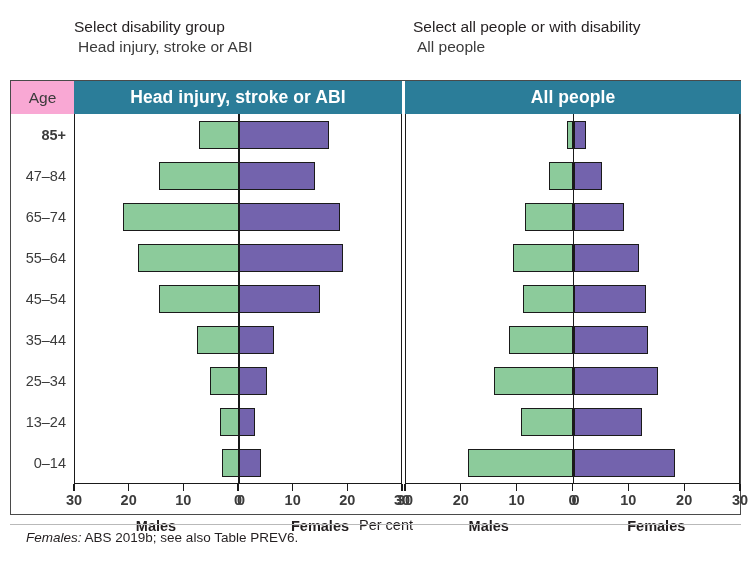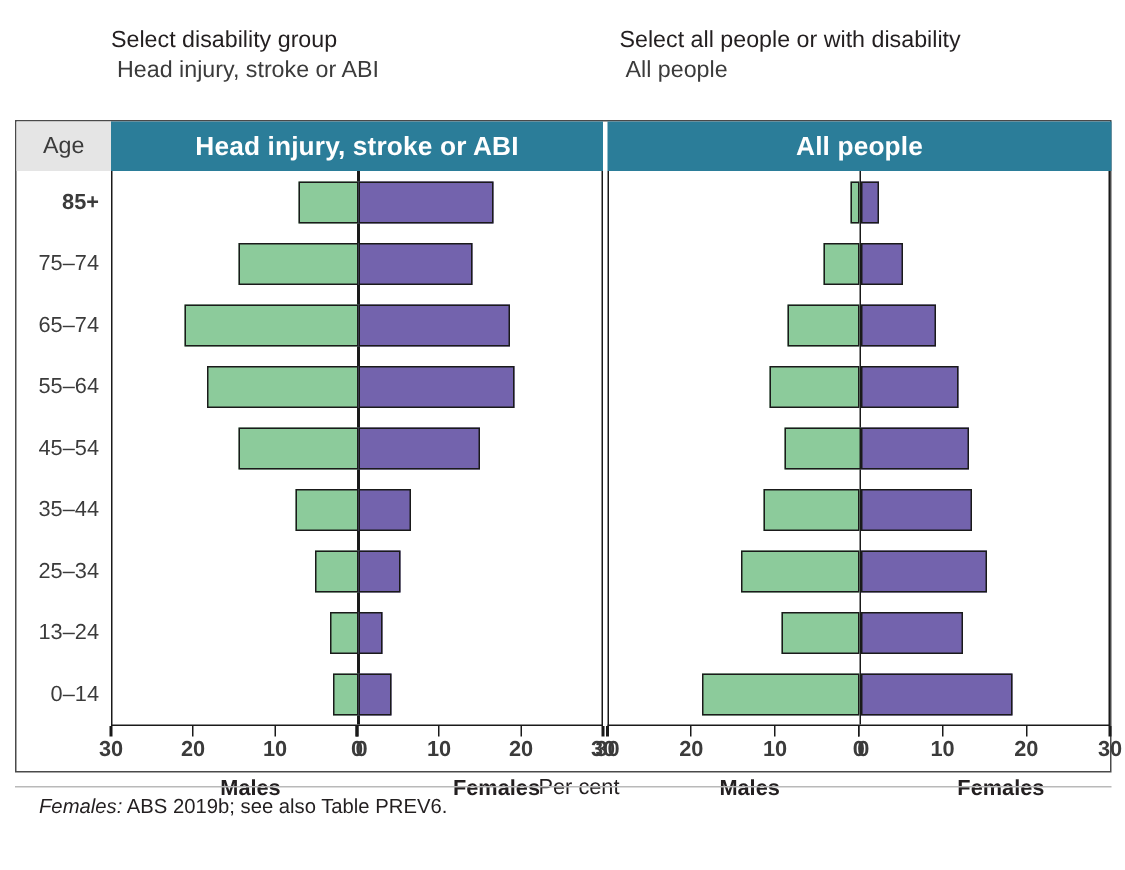--- a/index.html
+++ b/index.html
@@ -55,21 +55,21 @@
     justify-content: center;
     letter-spacing: .1px;
   }
   #band-left  { left: 63px;  width: 328px; }
   #band-right { left: 394px; width: 336px; }
 
   .age-corner {
     position: absolute;
     left: 0; top: 0; width: 63px; height: 33px;
     display: flex; align-items: center; justify-content: center;
-    font-size: 15.5px; color: #3b3b3b; background: #e5e5e5; text-align: right;
+    font-size: 15.5px; color: #3b3b3b; background: #f9a8d4; text-align: right;
   }
 
   
   .panel { position: absolute; top: 33px; height: 401px; }
   #panel-left  { left: 0;     width: 392px; }
   #panel-right { left: 392px; width: 338px; }
 
   .plot {
     position: absolute;
     top: 0;
@@ -114,21 +114,20 @@
     position: absolute; top: 8px;
     font-size: 14.5px; color: #3b3b3b;
     transform: translateX(-50%);
     white-space: nowrap;
   }
   .axtitle {
     position: absolute; top: 34px;
     font-size: 14.5px; color: #231f20;
     transform: translateX(-50%);
     white-space: nowrap;
-    margin-left: 11px;
   }
   .percent-lab {
     position: absolute;
     top: 436px; left: 375px;
     font-size: 14.5px; color: #231f20;
     transform: translateX(-50%);
     white-space: nowrap;
   }
 
   
@@ -165,21 +164,21 @@
 
   <div class="frame">
 
     <div class="age-corner">Age</div>
 
     <div class="band" id="band-left">Head injury, stroke or ABI</div>
     <div class="band" id="band-right">All people</div>
 
     <div class="agelabels" id="age-labels">
         <div class="agelab" style="top: 20.5556px; font-weight: bold;">85+</div>
-        <div class="agelab" style="top: 61.6667px;">75–74</div>
+        <div class="agelab" style="top: 61.6667px;">47–84</div>
         <div class="agelab" style="top: 102.778px;">65–74</div>
         <div class="agelab" style="top: 143.889px;">55–64</div>
         <div class="agelab" style="top: 185px;">45–54</div>
         <div class="agelab" style="top: 226.111px;">35–44</div>
         <div class="agelab" style="top: 267.222px;">25–34</div>
         <div class="agelab" style="top: 308.333px;">13–24</div>
         <div class="agelab" style="top: 349.444px;">0–14</div>
       </div>
 
     <div class="panel" id="panel-left">

